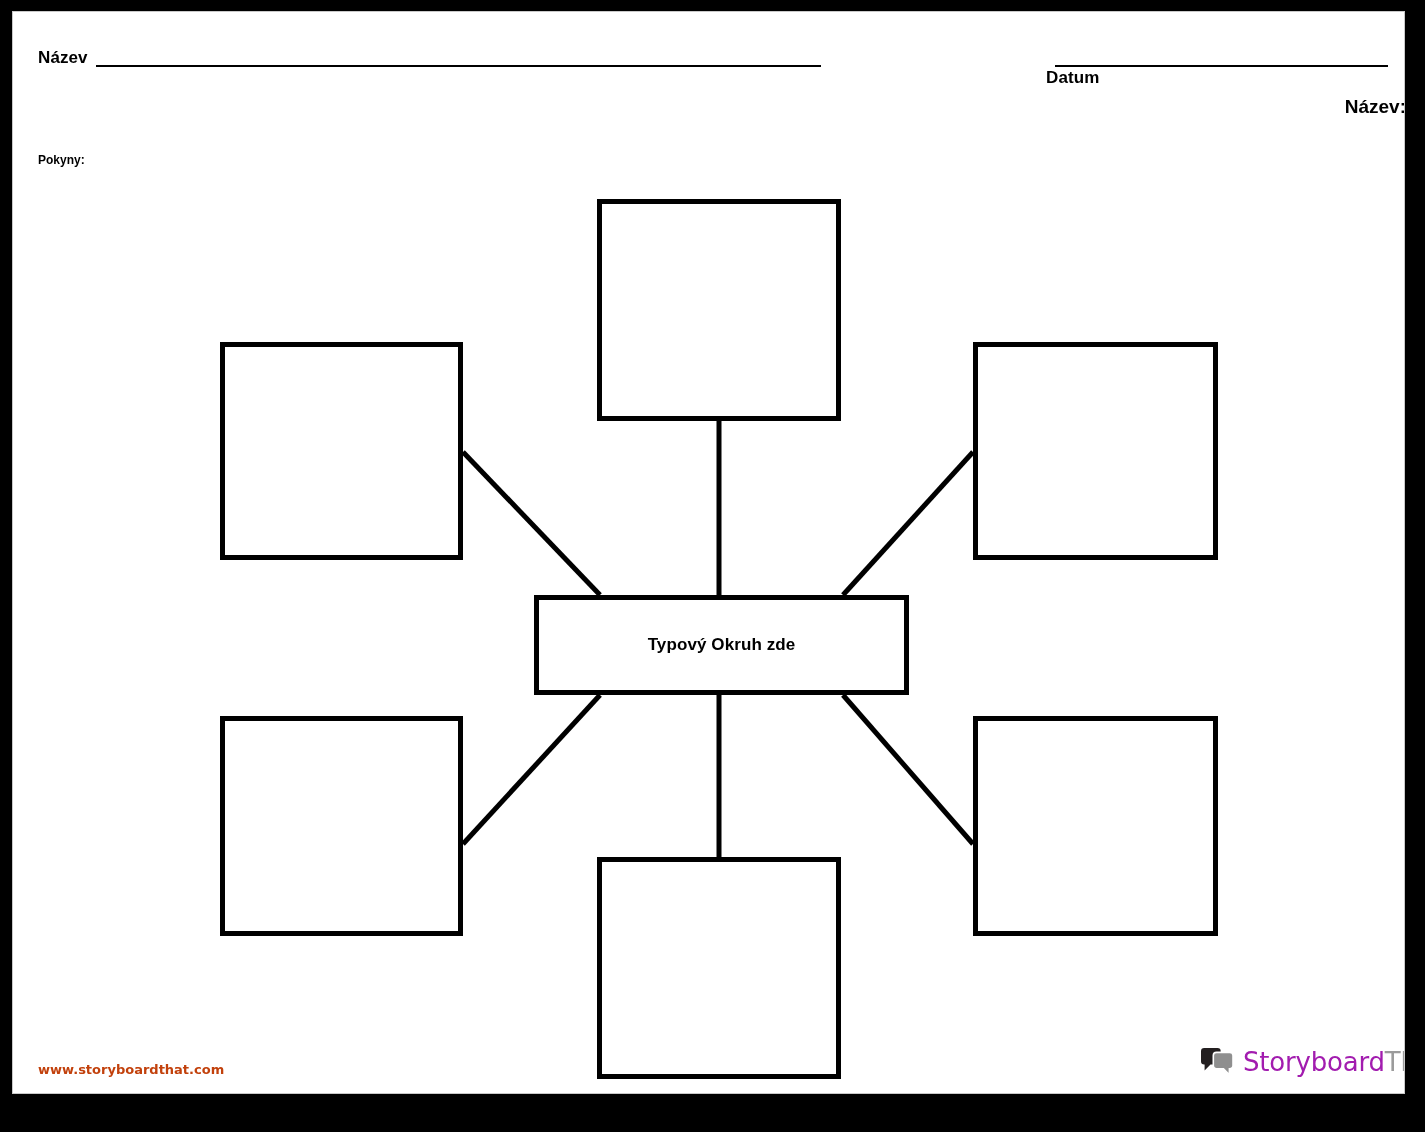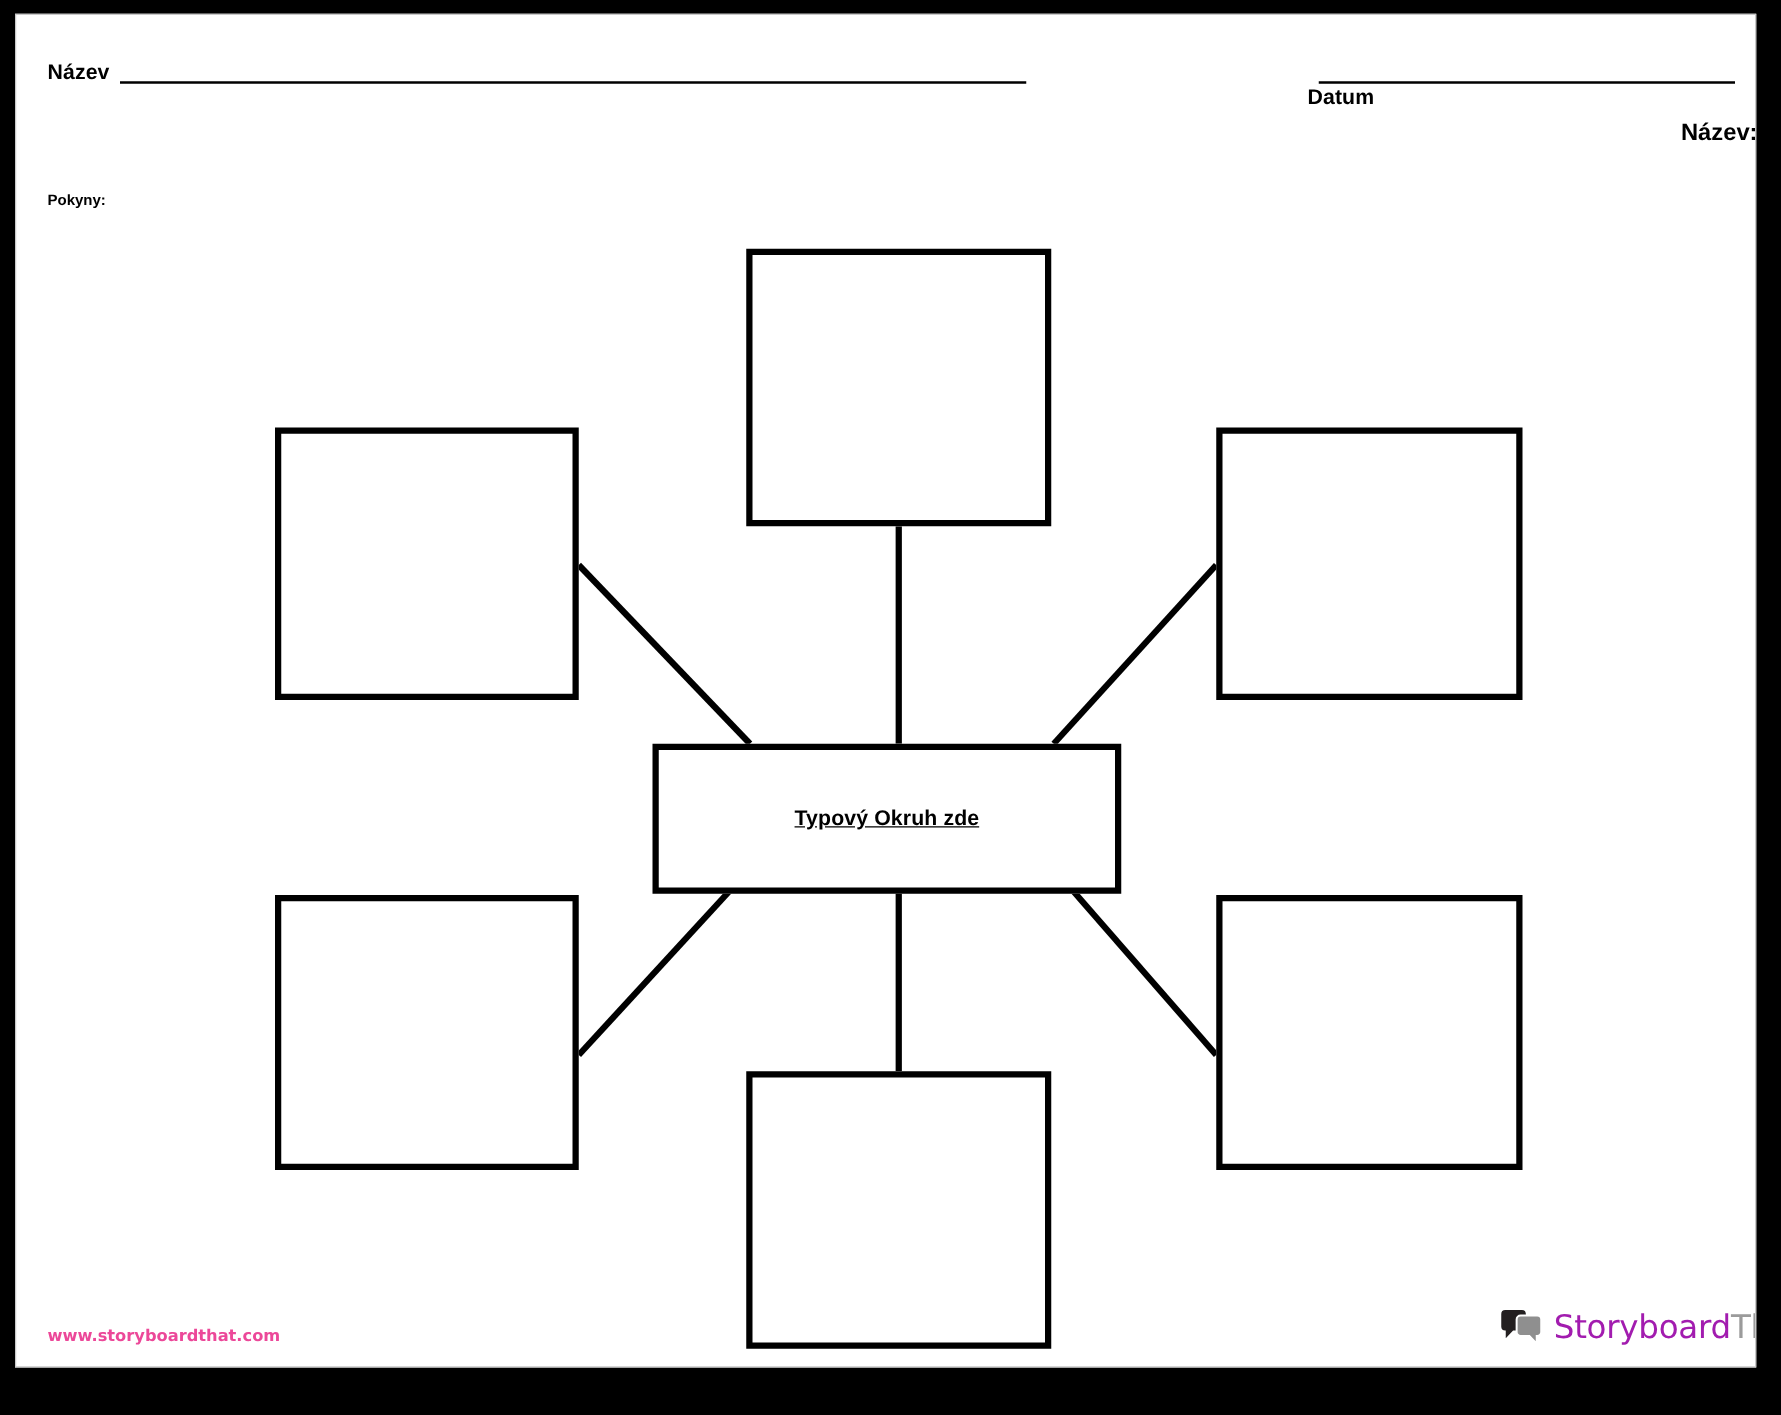--- a/index.html
+++ b/index.html
@@ -112,30 +112,30 @@
     letter-spacing: .1px;
   }
 
   
   .node-top         { left: 584px; top: 187px; width: 244px; height: 222px; }
   .node-bottom      { left: 584px; top: 845px; width: 244px; height: 222px; }
   .node-top-left    { left: 207px; top: 330px; width: 243px; height: 218px; }
   .node-top-right   { left: 960px; top: 330px; width: 245px; height: 218px; }
   .node-bottom-left { left: 207px; top: 704px; width: 243px; height: 220px; }
   .node-bottom-right{ left: 960px; top: 704px; width: 245px; height: 220px; }
-  .node-center      { left: 509px; top: 583px; width: 375px; height: 120px; text-decoration: underline; }
+  .node-center      { left: 521px; top: 583px; width: 375px; height: 100px; }
 
   
   .footer-url {
     position: absolute;
     left: 25px;
     top: 1050px;
     font-size: 13px;
     font-weight: bold;
-    color: #ec4899;
+    color: #c2410c;
     font-family: "DejaVu Sans", sans-serif;
   }
 
   .brand {
     position: absolute;
     left: 1187px;
     top: 1035px;
     display: flex;
     align-items: center;
     gap: 9px;

